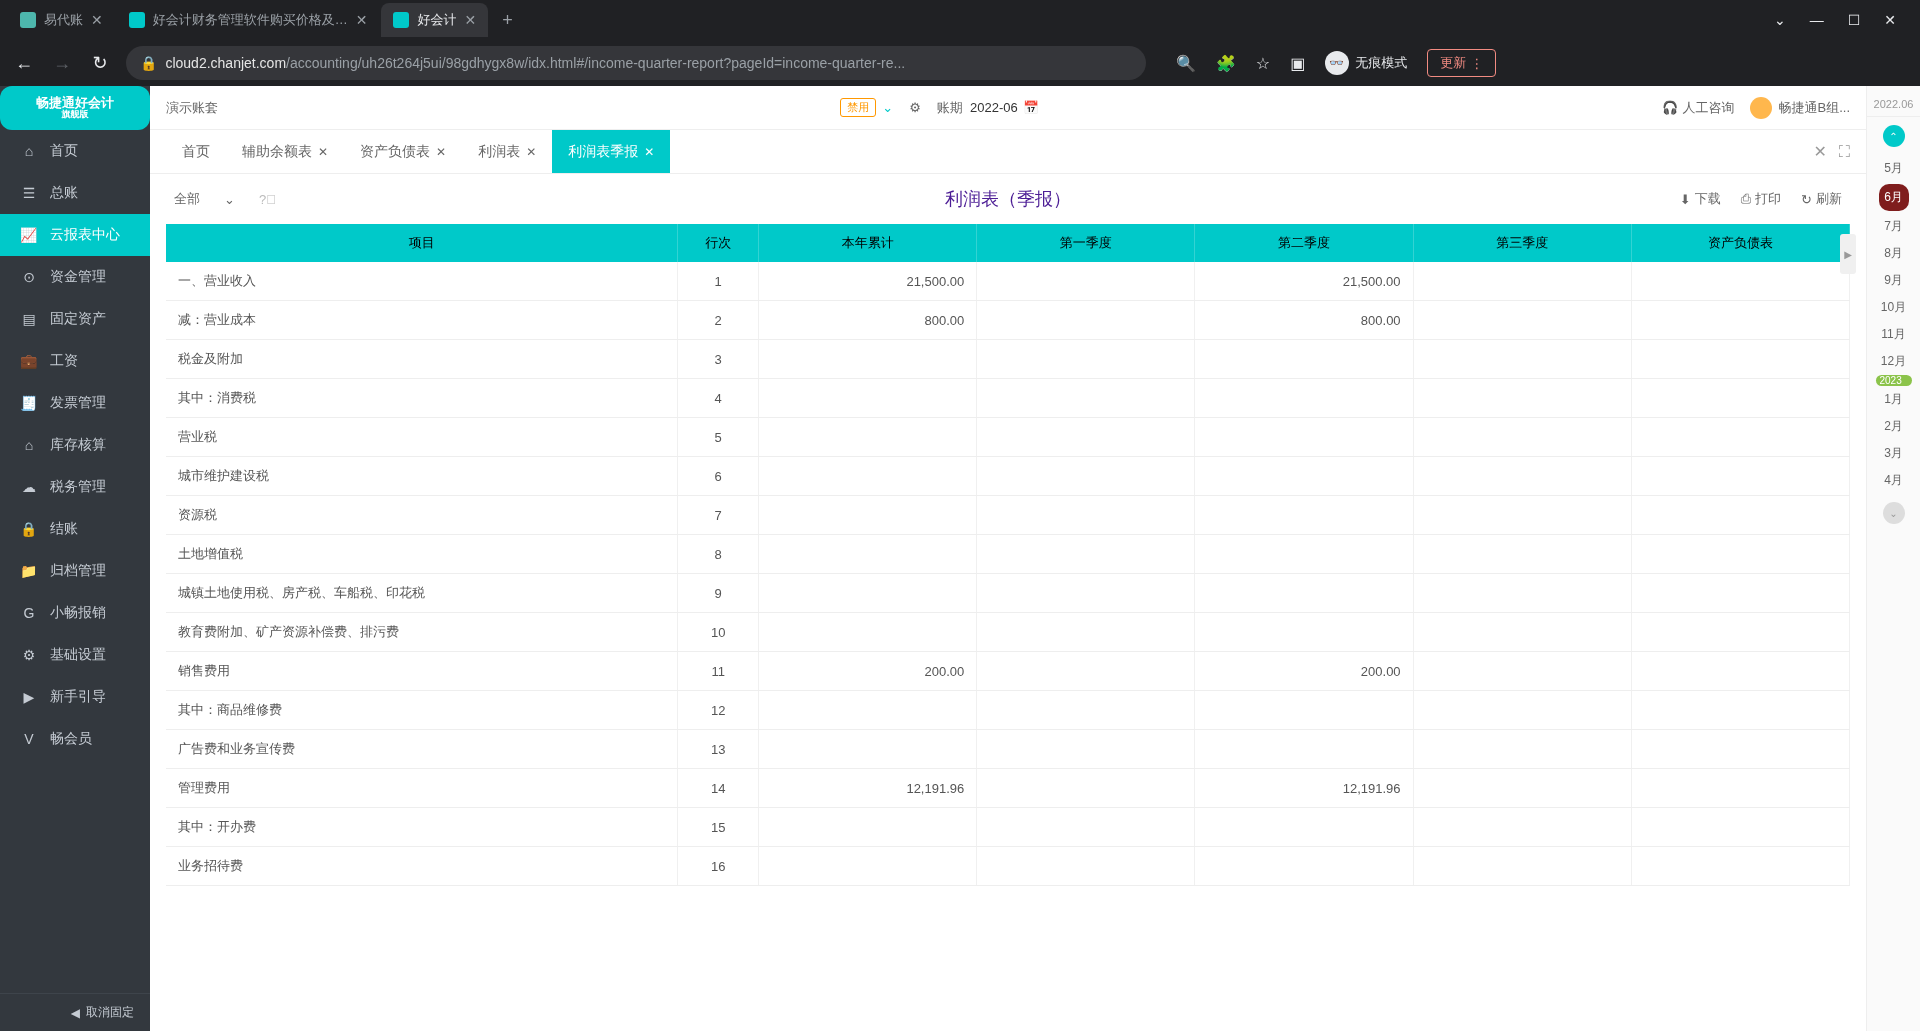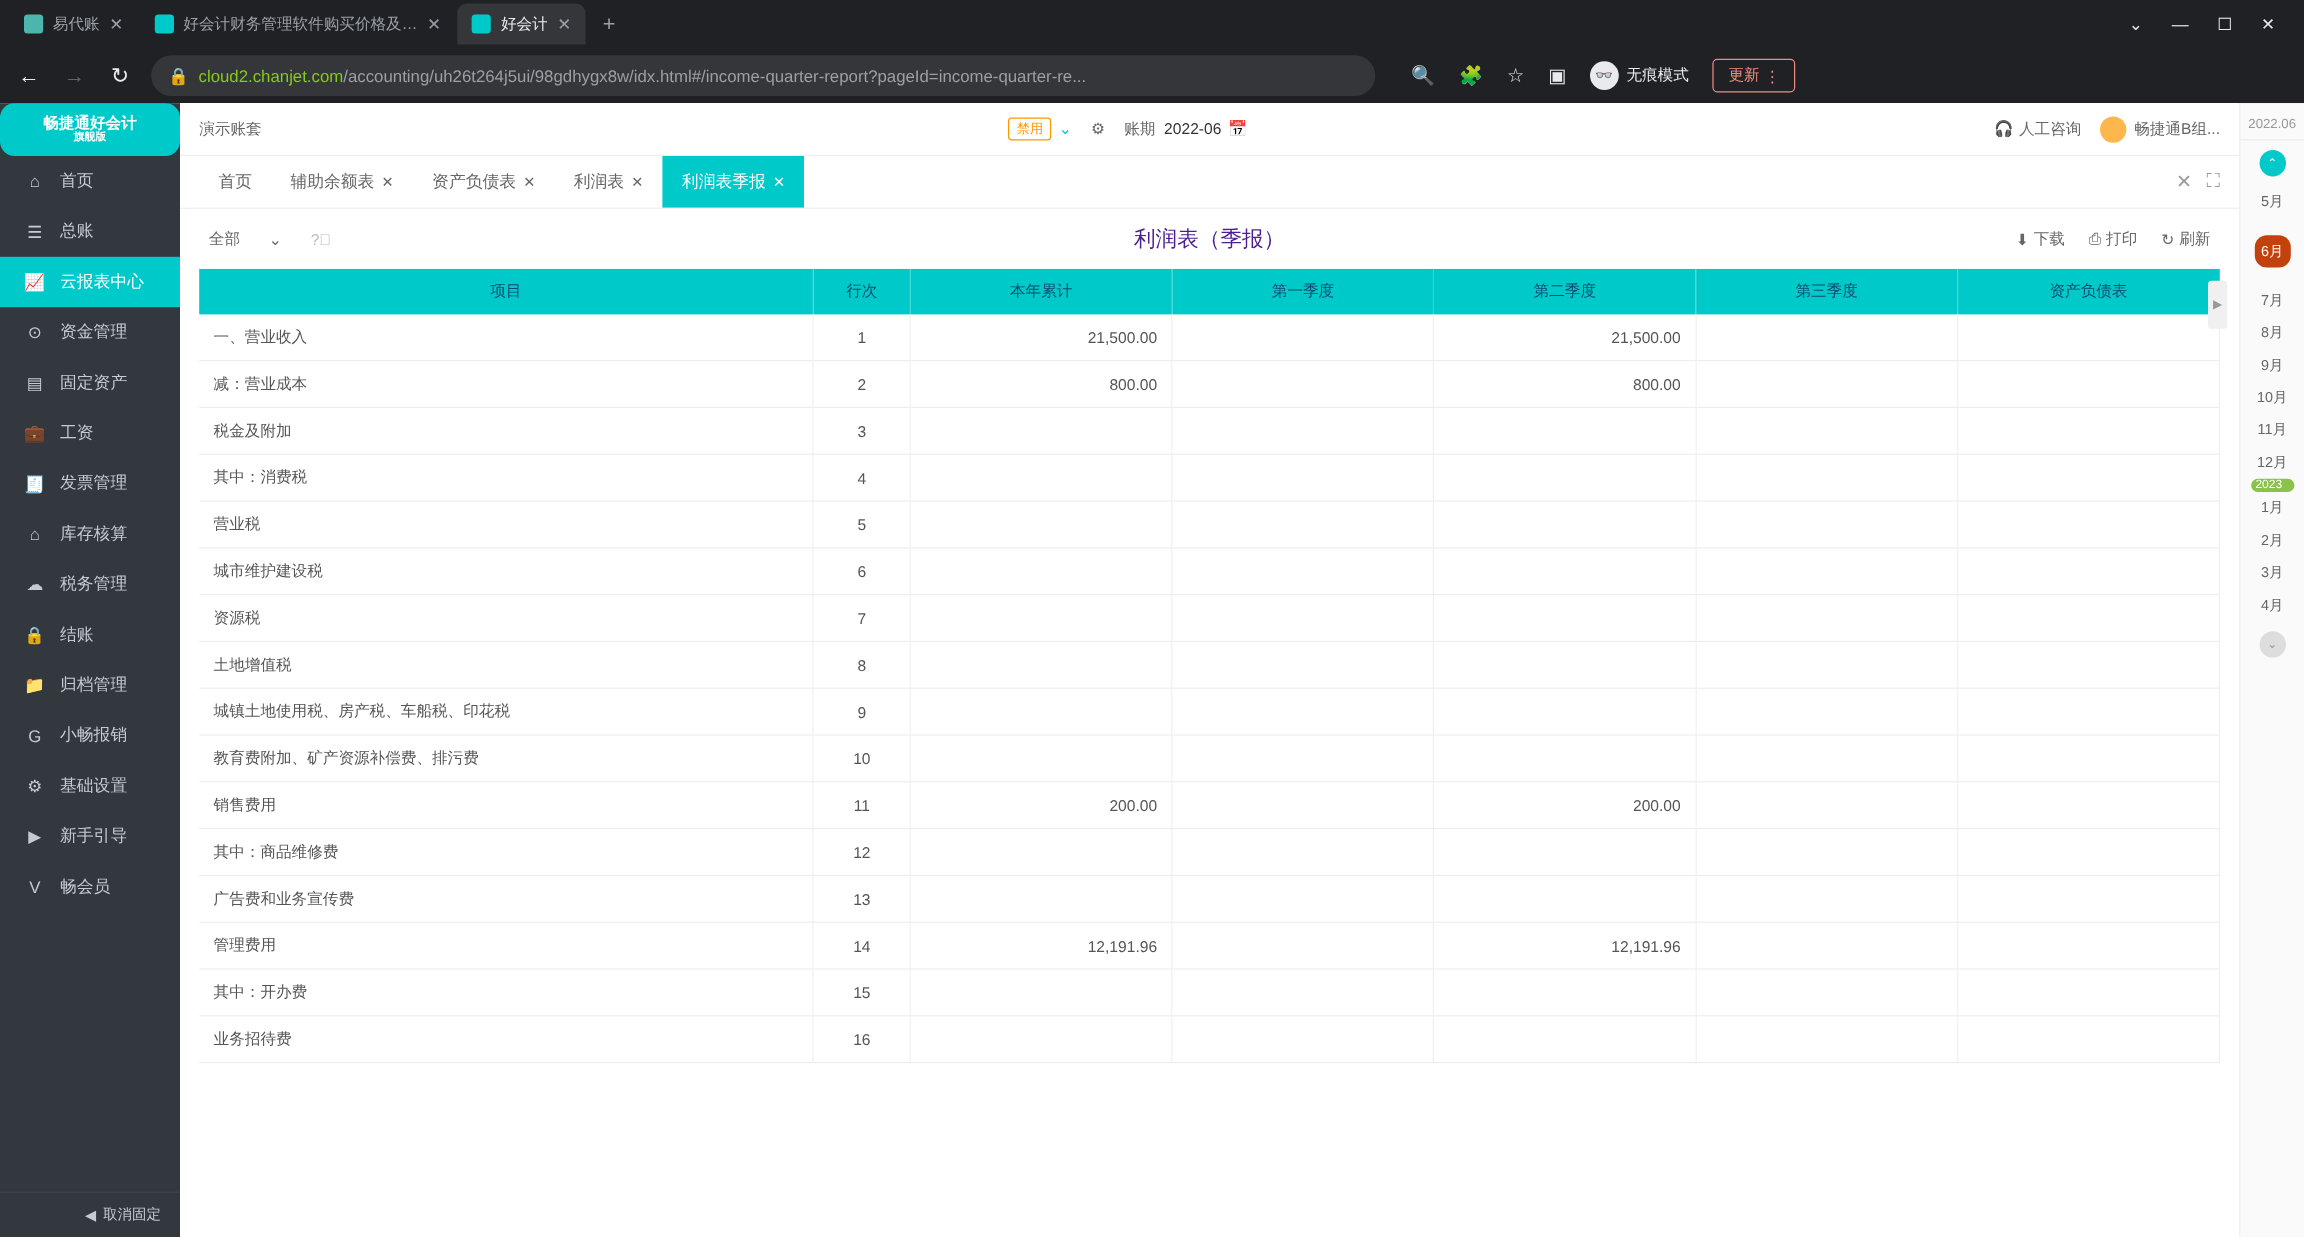--- a/index.html
+++ b/index.html
@@ -16,21 +16,21 @@
     .tab-close { margin-left: 8px; color: #9aa0a6; font-size: 14px; }
     .new-tab { color: #9aa0a6; padding: 0 12px; font-size: 18px; cursor: pointer; }
     .window-controls { margin-left: auto; display: flex; align-items: center; gap: 24px; padding-right: 16px; color: #e8eaed; }
     .wc-btn { font-size: 14px; cursor: pointer; }
     
     .nav-bar { height: 46px; display: flex; align-items: center; padding: 0 12px; gap: 14px; }
     .nav-btn { color: #e8eaed; font-size: 18px; cursor: pointer; width: 24px; text-align: center; }
     .nav-btn.disabled { color: #5f6368; }
     .url-bar { flex: 1; height: 34px; background: #35363a; border-radius: 17px; display: flex; align-items: center; padding: 0 14px; color: #9aa0a6; font-size: 14px; max-width: 1020px; }
     .url-bar .lock { margin-right: 8px; }
-    .url-domain { color: #84cc16; }
+    .url-domain { color: #e5e5e5; }
     .toolbar-icons { display: flex; align-items: center; gap: 20px; color: #e8eaed; margin-left: 16px; }
     .incognito-badge { display: flex; align-items: center; gap: 6px; color: #e8eaed; font-size: 13px; }
     .incognito-icon { width: 24px; height: 24px; background: #e8eaed; border-radius: 50%; display: flex; align-items: center; justify-content: center; color: #202124; font-size: 12px; }
     .update-btn { border: 1px solid #f28b82; color: #f28b82; padding: 4px 12px; border-radius: 4px; font-size: 13px; display: flex; align-items: center; gap: 4px; cursor: pointer; }
     
     
     .app { display: flex; height: calc(1031px - 86px); }
     
     
     .sidebar { width: 150px; background: #33383e; display: flex; flex-direction: column; color: #c5cbd3; flex-shrink: 0; }
@@ -64,36 +64,36 @@
     
     .report-toolbar { height: 50px; display: flex; align-items: center; padding: 0 24px; position: relative; }
     .filter-select { display: flex; align-items: center; gap: 24px; font-size: 13px; color: #666; cursor: pointer; }
     .report-title { position: absolute; left: 50%; transform: translateX(-50%); font-size: 18px; color: #4c1d95; font-weight: 500; }
     .report-actions { margin-left: auto; display: flex; gap: 20px; font-size: 13px; color: #666; }
     .report-action { display: flex; align-items: center; gap: 4px; cursor: pointer; }
     
     
     .table-wrap { flex: 1; overflow: hidden; padding: 0 16px 16px 16px; position: relative; }
     table { width: 100%; border-collapse: collapse; font-size: 13px; }
-    thead th { background: #00c9c9; color: #0c4a6e; font-weight: normal; padding: 10px 1px; text-align: center; border-right: 1px solid rgba(255,255,255,0.2); }
+    thead th { background: #00c9c9; color: #000000; font-weight: normal; padding: 10px 1px; text-align: center; border-right: 1px solid rgba(255,255,255,0.2); }
     thead th:first-child { text-align: center; }
     tbody td { padding: 10px 12px; border-bottom: 1px solid #eee; color: #555; border-right: 1px solid #f0f0f0; }
     tbody td:first-child { text-align: left; }
     tbody td:nth-child(2) { text-align: center; width: 60px; }
     tbody td:nth-child(n+3) { text-align: right; width: 162px; }
     .col-item { width: 380px; }
     .scroll-hint { position: absolute; right: 10px; top: 10px; width: 16px; height: 40px; background: #f0f0f0; border-radius: 3px; display: flex; align-items: center; justify-content: center; color: #999; font-size: 10px; }
     
     
     .period-rail { width: 54px; background: #fafafa; border-left: 1px solid #eee; display: flex; flex-direction: column; align-items: center; padding-top: 6px; font-size: 12px; color: #666; flex-shrink: 0; }
     .period-year { color: #999; font-size: 11px; padding: 6px 0; border-bottom: 1px solid #eee; width: 100%; text-align: center; }
     .period-scroll { width: 22px; height: 22px; background: #00c9c9; border-radius: 50%; margin: 8px 0; cursor: pointer; color: #fff; display: flex; align-items: center; justify-content: center; font-size: 10px; }
     .period-scroll.down { background: #ddd; color: #999; }
     .period-month { padding: 5px 0; cursor: pointer; width: 100%; text-align: center; }
-    .period-month.active { background: #c2410c; color: #fff; border-radius: 10px; width: 30px; margin: 14px auto; }
+    .period-month.active { background: #7f1d1d; color: #fff; border-radius: 10px; width: 30px; margin: 2px auto; }
     .year-badge { background: #8bc34a; color: #fff; border-radius: 8px; padding: 0 4px; font-size: 10px; width: 36px; }
   </style>
 </head>
 <body>
 
 <div class="browser-chrome">
   <div class="tab-bar">
     <div id="browser-tabs" style="display: flex;">
         <div class="tab">
           <span class="tab-icon ydz"></span>

